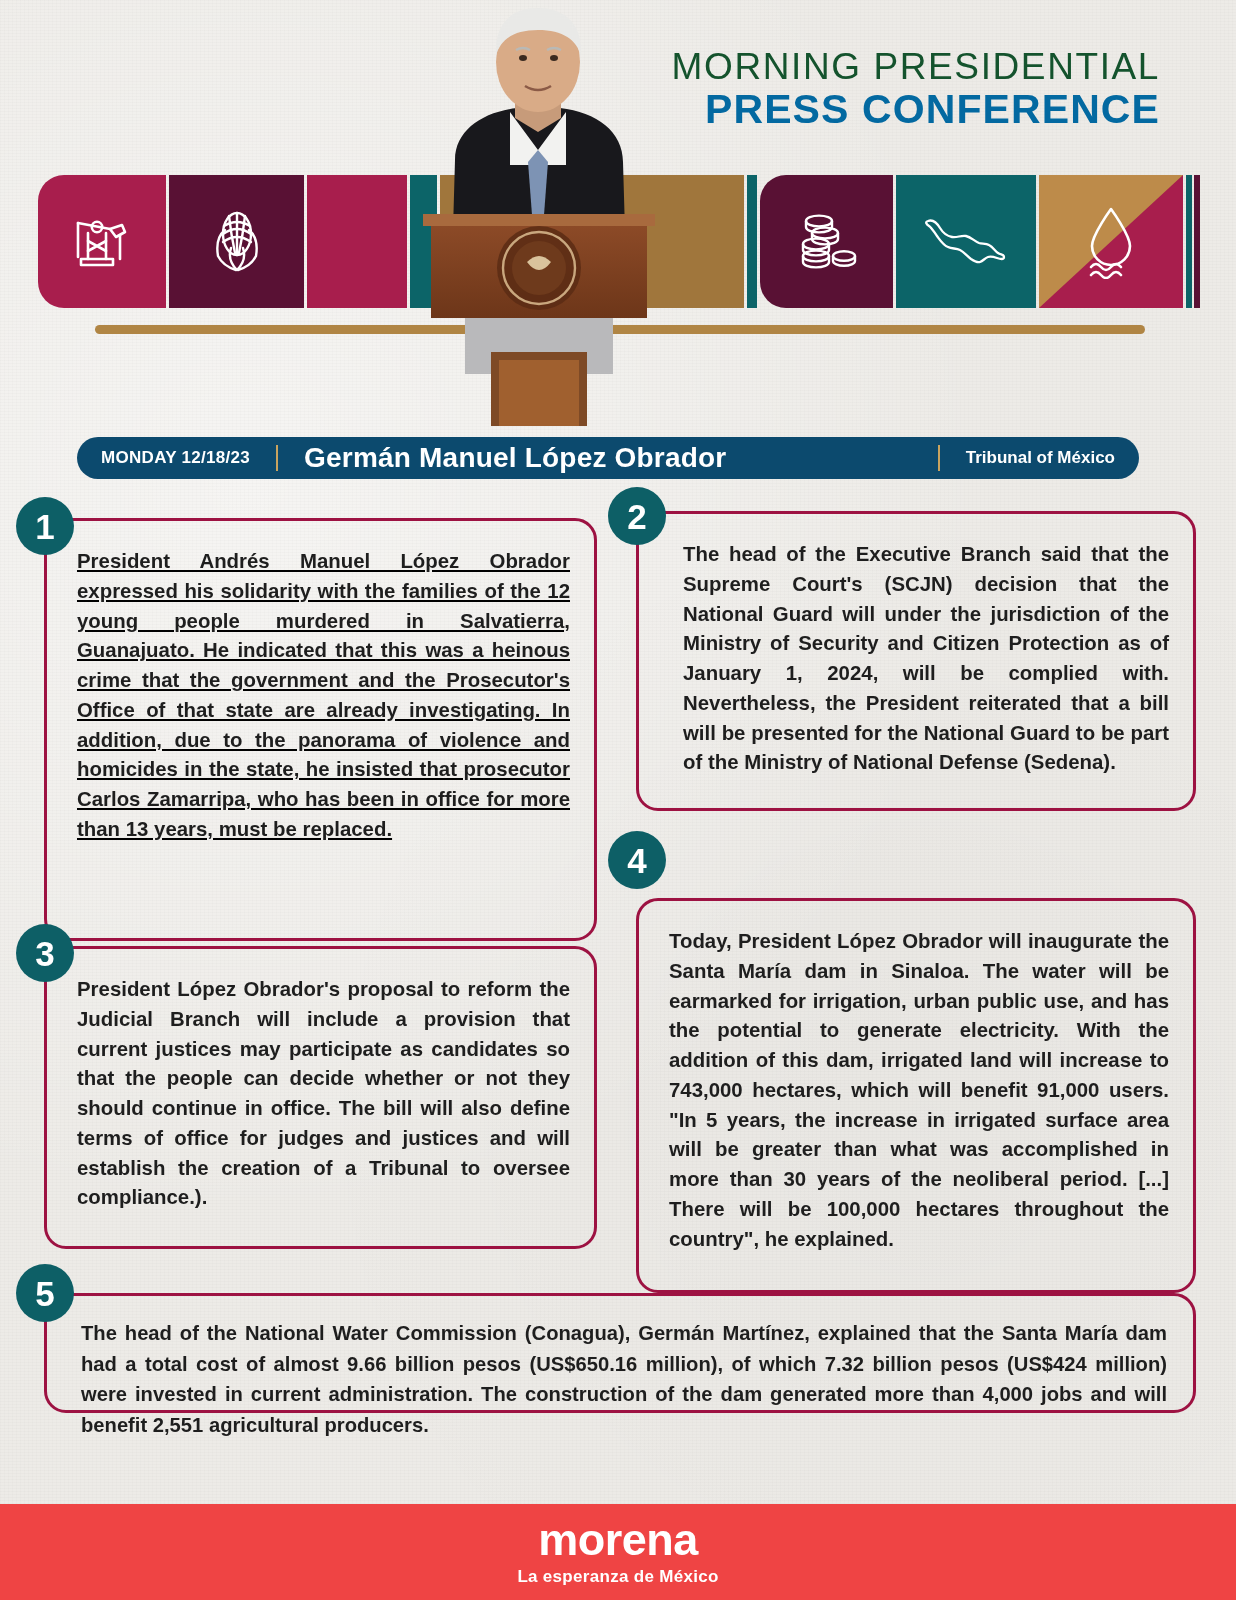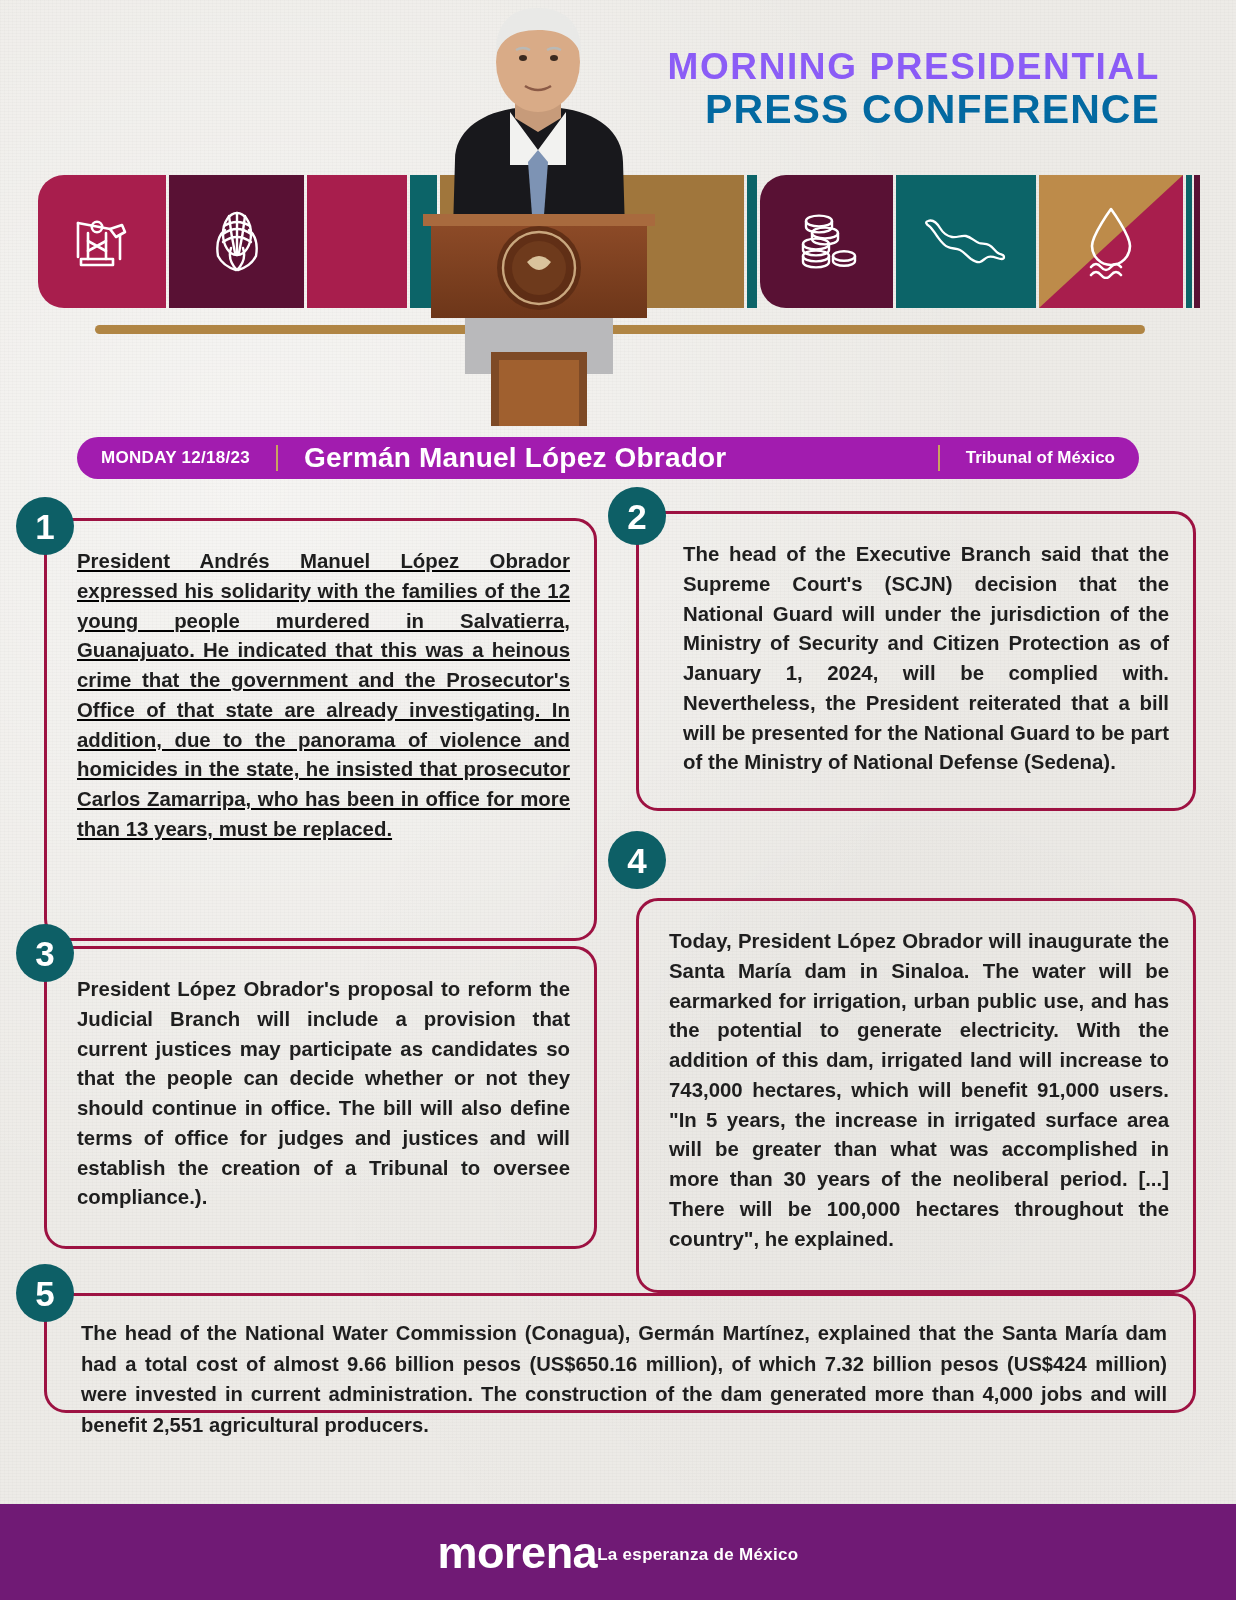--- a/index.html
+++ b/index.html
@@ -42,22 +42,22 @@
   .title-block {
     position: absolute;
     top: 48px;
     right: 76px;
     text-align: right;
     z-index: 6;
   }
   .title-line1 {
     font-size: 37px;
     letter-spacing: 1.6px;
-    color: #8b5cf6;
-    font-weight: 700;
+    color: #14532d;
+    font-weight: 400;
     line-height: 1.05;
     margin-left: 38px;
   }
   .title-line2 {
     font-size: 41px;
     letter-spacing: 1.1px;
     color: #0369a1;
     font-weight: 700;
     line-height: 1.12;
   }
@@ -111,21 +111,21 @@
     top: 0; left: 305px;
     width: 455px; height: 432px;
     z-index: 4;
   }
 
   
   .namebar {
     position: absolute;
     top: 437px; left: 77px;
     width: 1062px; height: 42px;
-    background: #a21caf;
+    background: #0c4a6e;
     border-radius: 21px;
     display: flex;
     align-items: center;
     padding: 0 24px;
     z-index: 7;
   }
   .namebar .date {
     color: #fff; font-weight: 700; font-size: 17px;
     letter-spacing: .3px; white-space: nowrap;
   }
@@ -188,23 +188,23 @@
   #badge4{ left: 608px; top: 831px; }
   #card5 { left: 44px;  top: 1293px; width: 1152px; height: 120px;
            padding: 22px 26px 18px 34px; }
   #badge5{ left: 16px;  top: 1264px; }
 
   
   .footer {
     position: absolute;
     left: 0; bottom: 0;
     width: 1236px; height: 96px;
-    background: #701a75;
+    background: #ef4444;
     display: flex;
-    flex-direction: row;
+    flex-direction: column;
     align-items: center;
     justify-content: center;
     z-index: 5;
   }
   .footer .brand {
     color: #ffffff;
     font-size: 45px;
     font-weight: 800;
     letter-spacing: -0.5px;
     line-height: 1;

